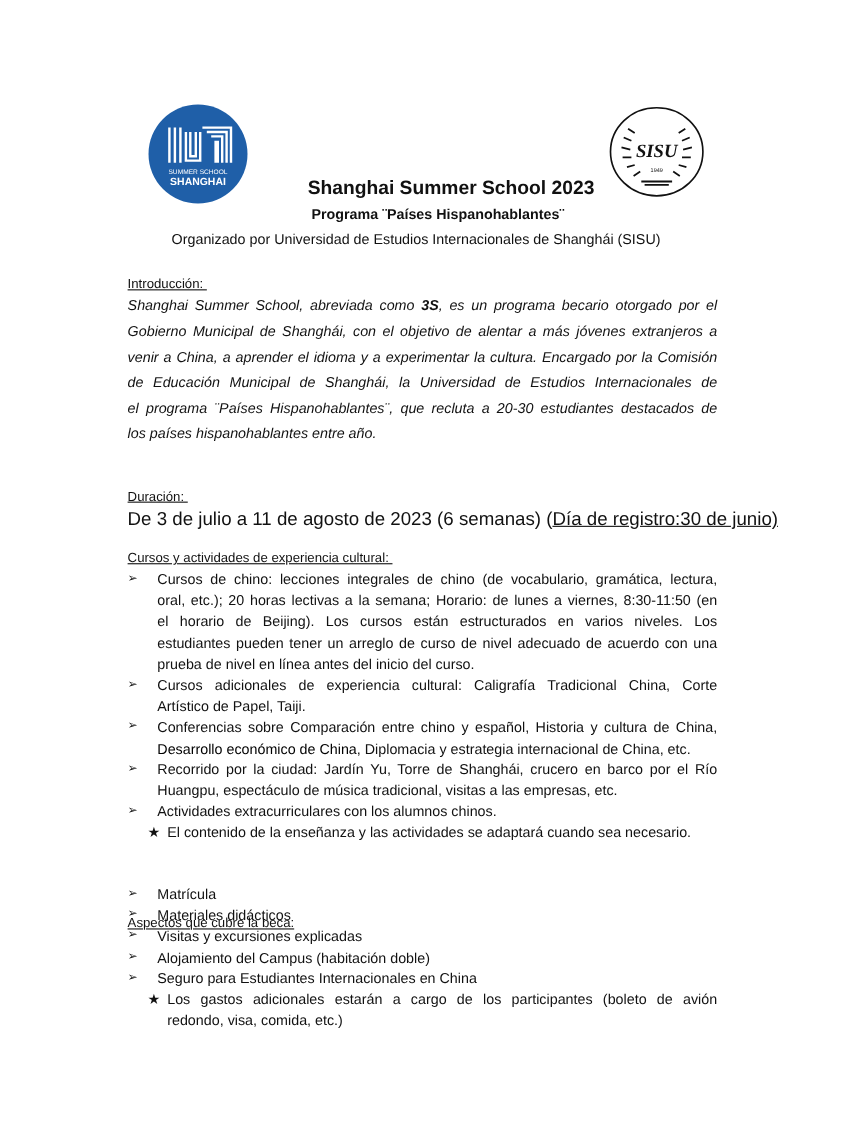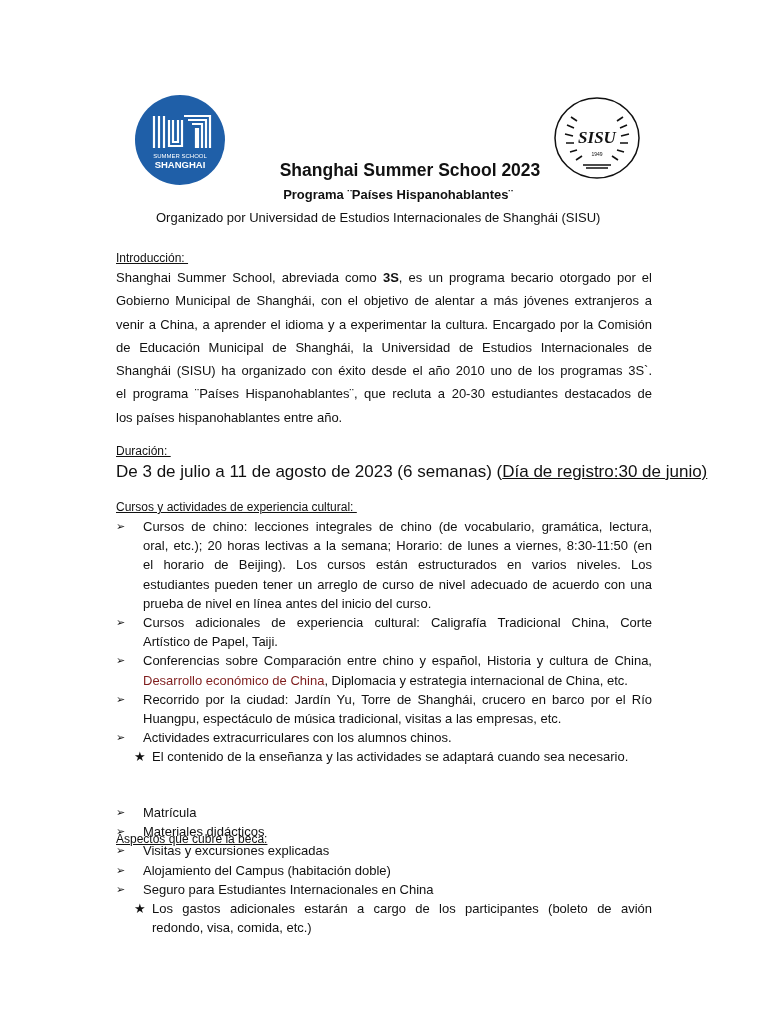--- a/index.html
+++ b/index.html
@@ -6,32 +6,32 @@
   body { width: 768px; height: 1024px; position: relative; overflow: hidden;
          font-family: "Liberation Sans", sans-serif; color: #111; }
   .logo-left { position: absolute; left: 134px; top: 94px; width: 92px; height: 92px; }
   .logo-right { position: absolute; left: 553px; top: 95px; width: 88px; height: 86px; }
   .title { position: absolute; left: 0; width: 768px; text-align: center; }
   .t1 { top: 160px; font-size: 17.5px; font-weight: bold; left: 26px; }
   .t2 { top: 187px; font-size: 13px; font-weight: bold; left: 14px; }
   .t3 { position: absolute; top: 210px; left: 156px; font-size: 13px; font-weight: normal; white-space: nowrap; }
   .sec-h { position: absolute; left: 116px; font-size: 12px; font-weight: normal; text-decoration: underline; white-space: pre; }
   .para { position: absolute; left: 116px; width: 536px; font-size: 13px; line-height: 23.3px; text-align: justify; }
-  .para .line { display: block; text-align-last: justify; white-space: nowrap; }
+  .para .line { display: block; text-align-last: justify; white-space: nowrap; font-style: italic; }
   .para .line.last { text-align-last: left; }
   .plain { position: absolute; left: 116px; font-size: 17px; white-space: nowrap; }
   .ul-text { text-decoration: underline; }
   ul.arrows { position: absolute; left: 116px; width: 536px; margin: 0; padding: 0; list-style: none; font-size: 13px; line-height: 19.2px; }
   ul.arrows li { position: relative; padding-left: 27px; text-align: justify; }
   ul.arrows li .bullet { position: absolute; left: 0; top: 0; font-size: 11px; }
   ul.arrows li.star { padding-left: 36px; }
   ul.arrows li.star .bullet { left: 18px; font-size: 13px; }
   .jl { display: block; text-align-last: justify; white-space: nowrap; }
   .jl.last { text-align-last: left; }
-  .grey { color: #7f1d1d; }
+  .grey { color: #000000; }
 </style>
 </head>
 <body>
 
 <div class="logo-left">
   <svg width="92" height="92" viewBox="0 0 92 92">
     <circle cx="46" cy="46" r="45" fill="#1f5fa8"></circle>
     <g fill="none" stroke="#ffffff" stroke-width="2.2">
       <path d="M20 22 V54 M25 22 V54 M30 22 V54"></path>
       <path d="M35 26 V52 H48 V26"></path>
@@ -60,21 +60,20 @@
 <div class="title t1">Shanghai Summer School 2023</div>
 <div class="title t2">Programa ¨Países Hispanohablantes¨</div>
 <div class="t3">Organizado por Universidad de Estudios Internacionales de Shanghái (SISU)</div>
 
 <div class="sec-h" style="top:251px;">Introducción: </div>
 <div class="para" style="top:266px;">
   <span class="line"><span>Shanghai Summer School, abreviada como </span><b>3S</b><span>, es un programa becario otorgado por el</span></span>
   <span class="line">Gobierno Municipal de Shanghái, con el objetivo de alentar a más jóvenes extranjeros a</span>
   <span class="line">venir a China, a aprender el idioma y a experimentar la cultura. Encargado por la Comisión</span>
   <span class="line">de Educación Municipal de Shanghái, la Universidad de Estudios Internacionales de</span>
-  <span class="line">Shanghái (SISU) ha organizado con éxito desde el año 2010 uno de los programas 3S`.</span>
   <span class="line">el programa ¨Países Hispanohablantes¨, que recluta a 20-30 estudiantes destacados de</span>
   <span class="line last">los países hispanohablantes entre año.</span>
 </div>
 
 <div class="sec-h" style="top:444px;">Duración: </div>
 <div class="plain" style="top:462px;">
   <span>De 3 de julio a 11 de agosto de 2023 (6 semanas) (</span><span class="ul-text">Día de registro:30 de junio)</span>
 </div>
 
 <div class="sec-h" style="top:500px;">Cursos y actividades de experiencia cultural: </div>

